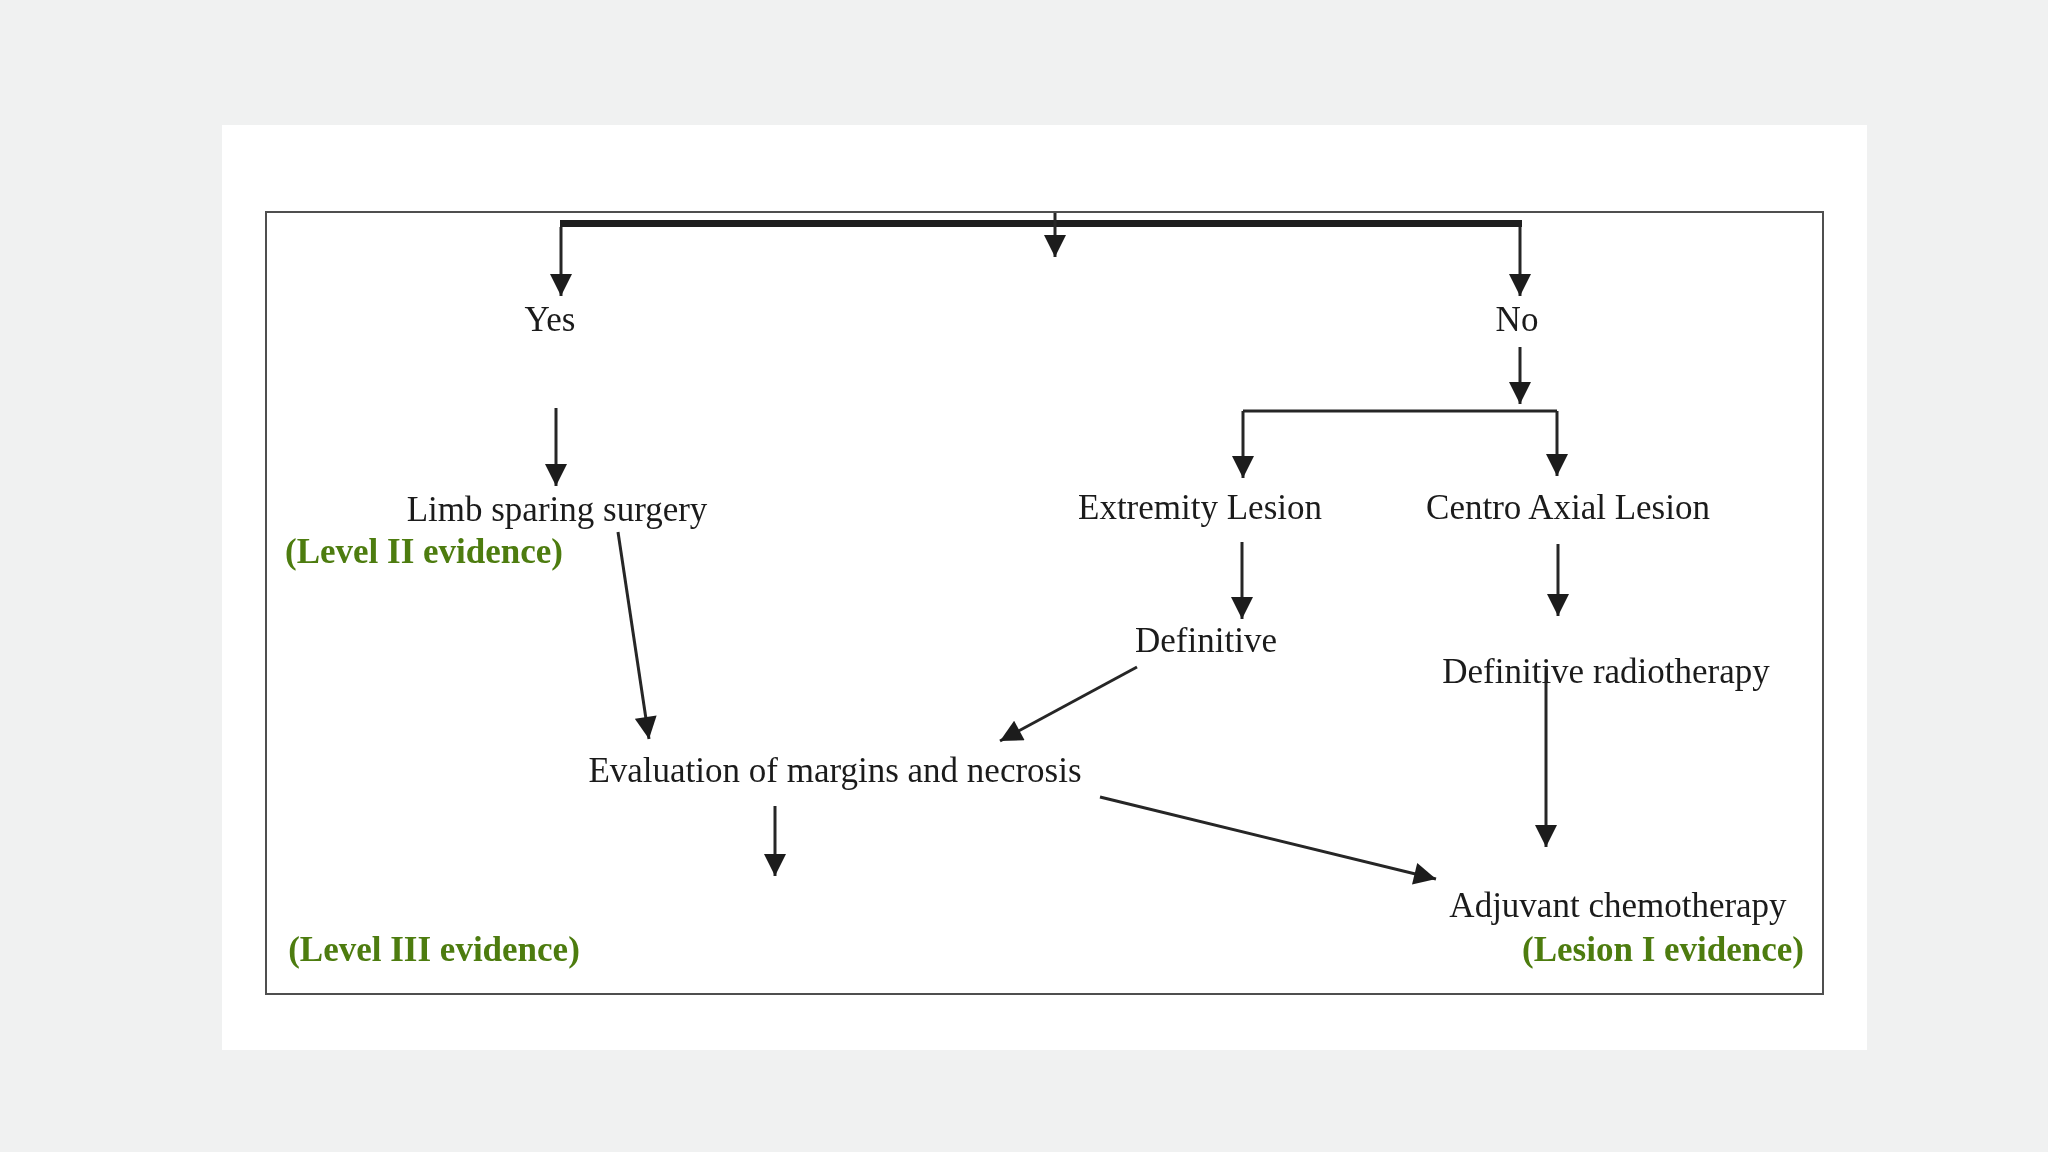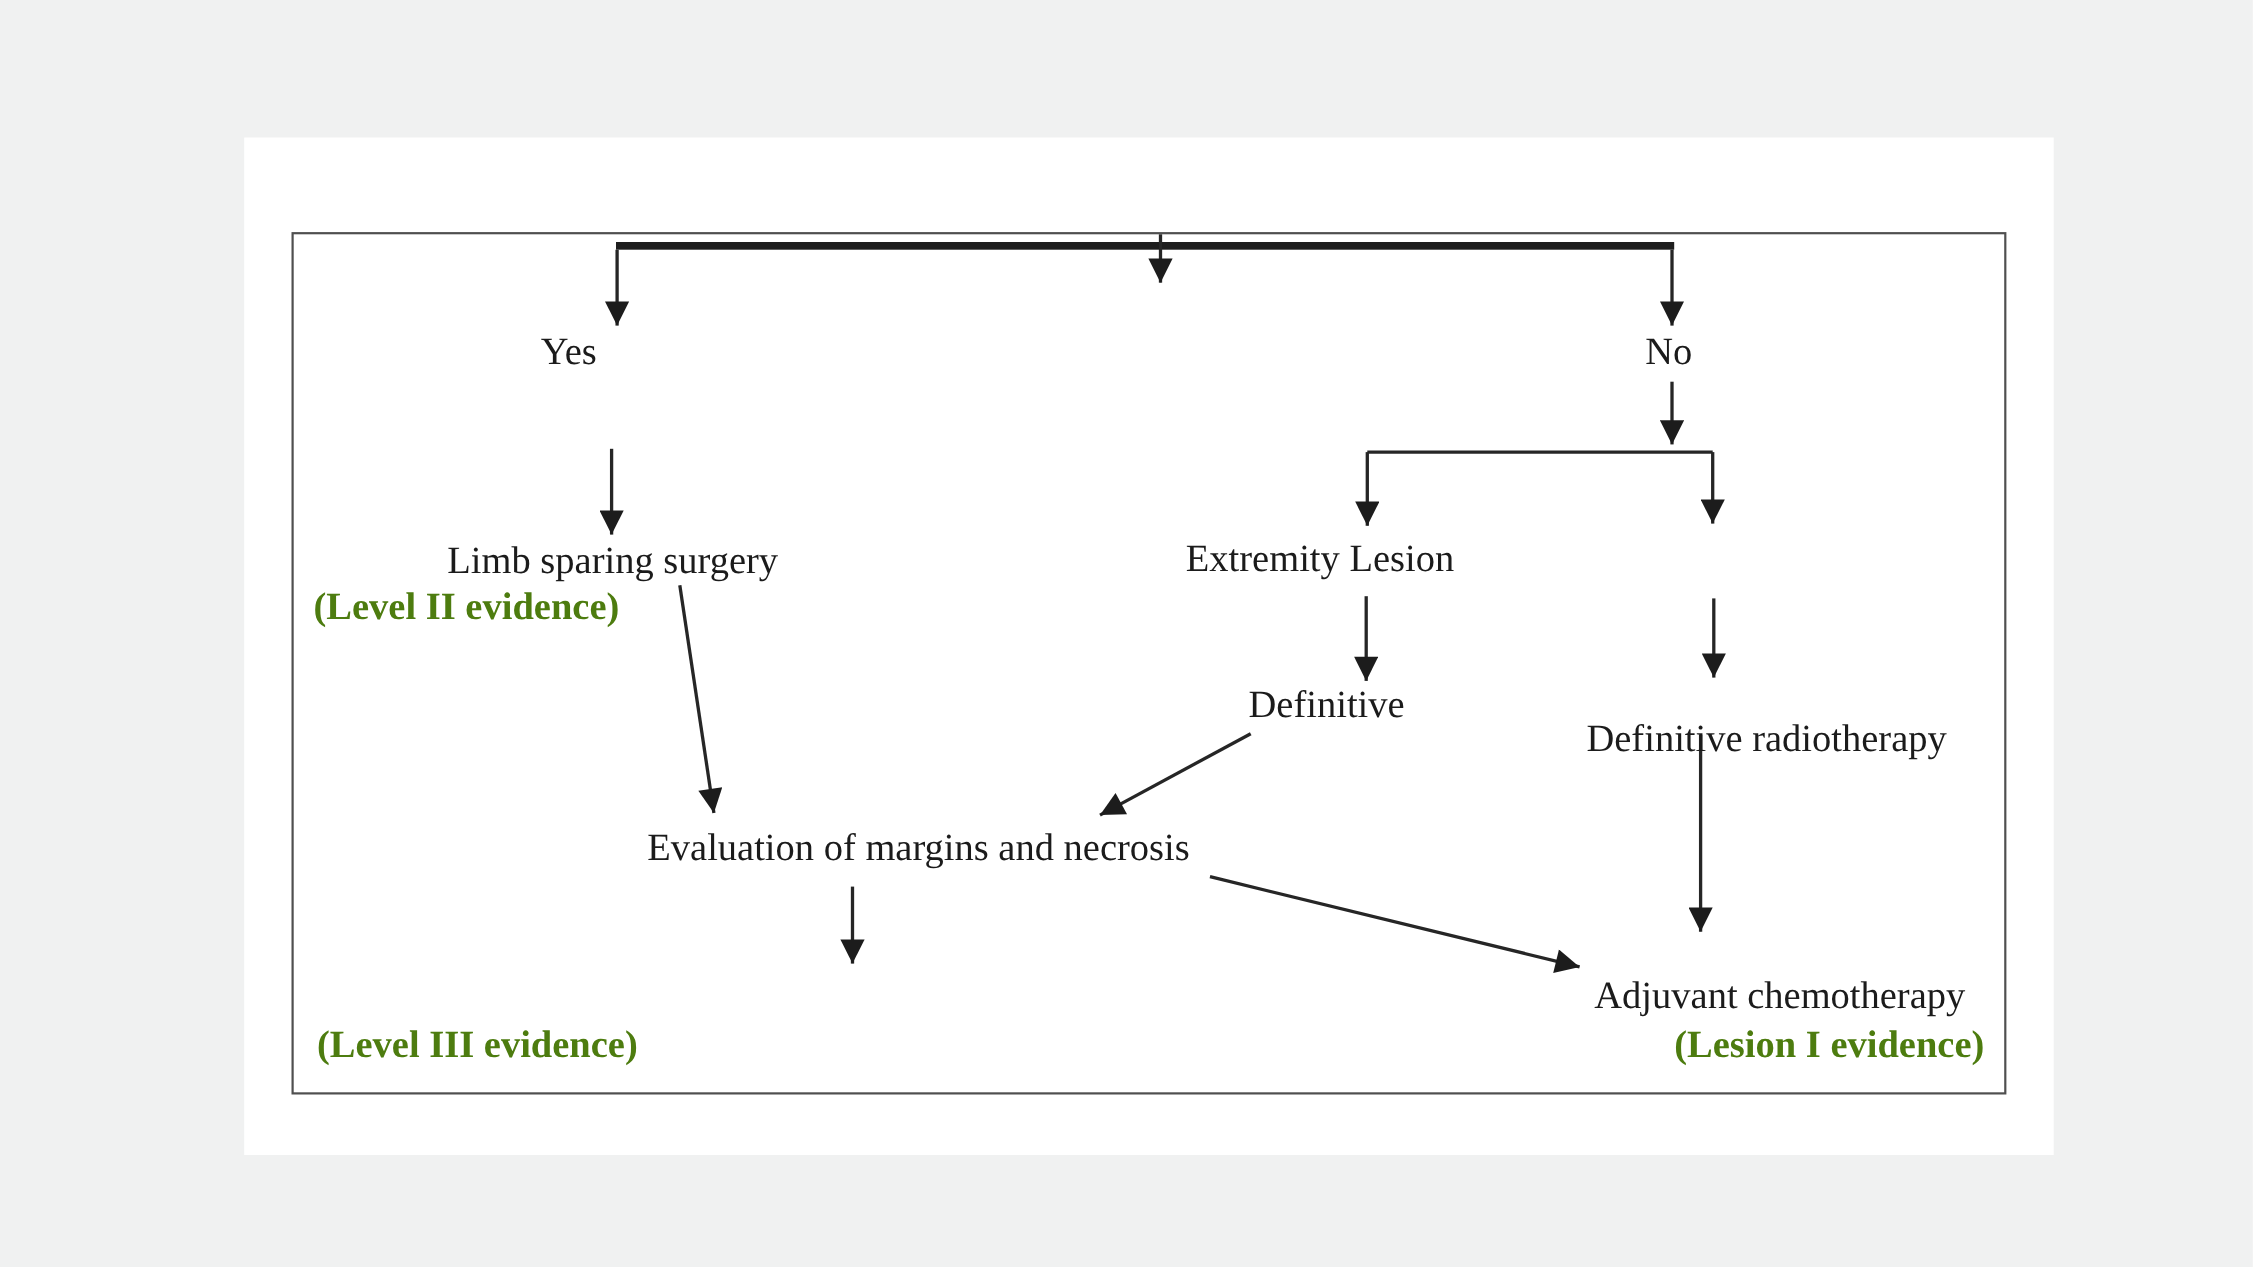--- a/index.html
+++ b/index.html
@@ -72,27 +72,28 @@
     <line x1="1242" y1="542" x2="1242" y2="619" stroke="#262626" stroke-width="3" marker-end="url(#ah)"></line>
     <line x1="1137" y1="667" x2="1000" y2="741" stroke="#262626" stroke-width="3" marker-end="url(#ah)"></line>
 
     <line x1="1558" y1="544" x2="1558" y2="616" stroke="#262626" stroke-width="3" marker-end="url(#ah)"></line>
     <line x1="1546" y1="668" x2="1546" y2="847" stroke="#262626" stroke-width="3" marker-end="url(#ah)"></line>
 
     <line x1="775" y1="806" x2="775" y2="876" stroke="#262626" stroke-width="3" marker-end="url(#ah)"></line>
     <line x1="1100" y1="797" x2="1436" y2="879" stroke="#262626" stroke-width="3" marker-end="url(#ah)"></line>
   </svg>
 
-  <div class="lbl" style="left:517px; top:320px;">Yes</div>
+  <div class="lbl" style="left:550px; top:320px;">Yes</div>
   <div class="lbl" style="left:1517px; top:320px;">No</div>
 
   <div class="lbl" style="left:557px; top:510px;">Limb sparing surgery</div>
   <div class="lbl bold" style="left:424px; top:552px;">(Level II evidence)</div>
 
   <div class="lbl" style="left:1200px; top:508px;">Extremity Lesion</div>
+  <div class="lbl" style="left:1568px; top:508px;">Centro Axial Lesion</div>
 
   <div class="lbl" style="left:1206px; top:641px;">Definitive</div>
   <div class="lbl" style="left:1606px; top:672px;font-family:Liberation Serif, serif;">Definitive radiotherapy</div>
 
   <div class="lbl" style="left:835px; top:771px;">Evaluation of margins and necrosis</div>
 
   <div class="lbl bold" style="left:434px; top:950px;">(Level III evidence)</div>
 
   <div class="lbl" style="left:1618px; top:906px;">Adjuvant chemotherapy</div>
   <div class="lbl bold" style="left:1663px; top:950px;">(Lesion I evidence)</div>

